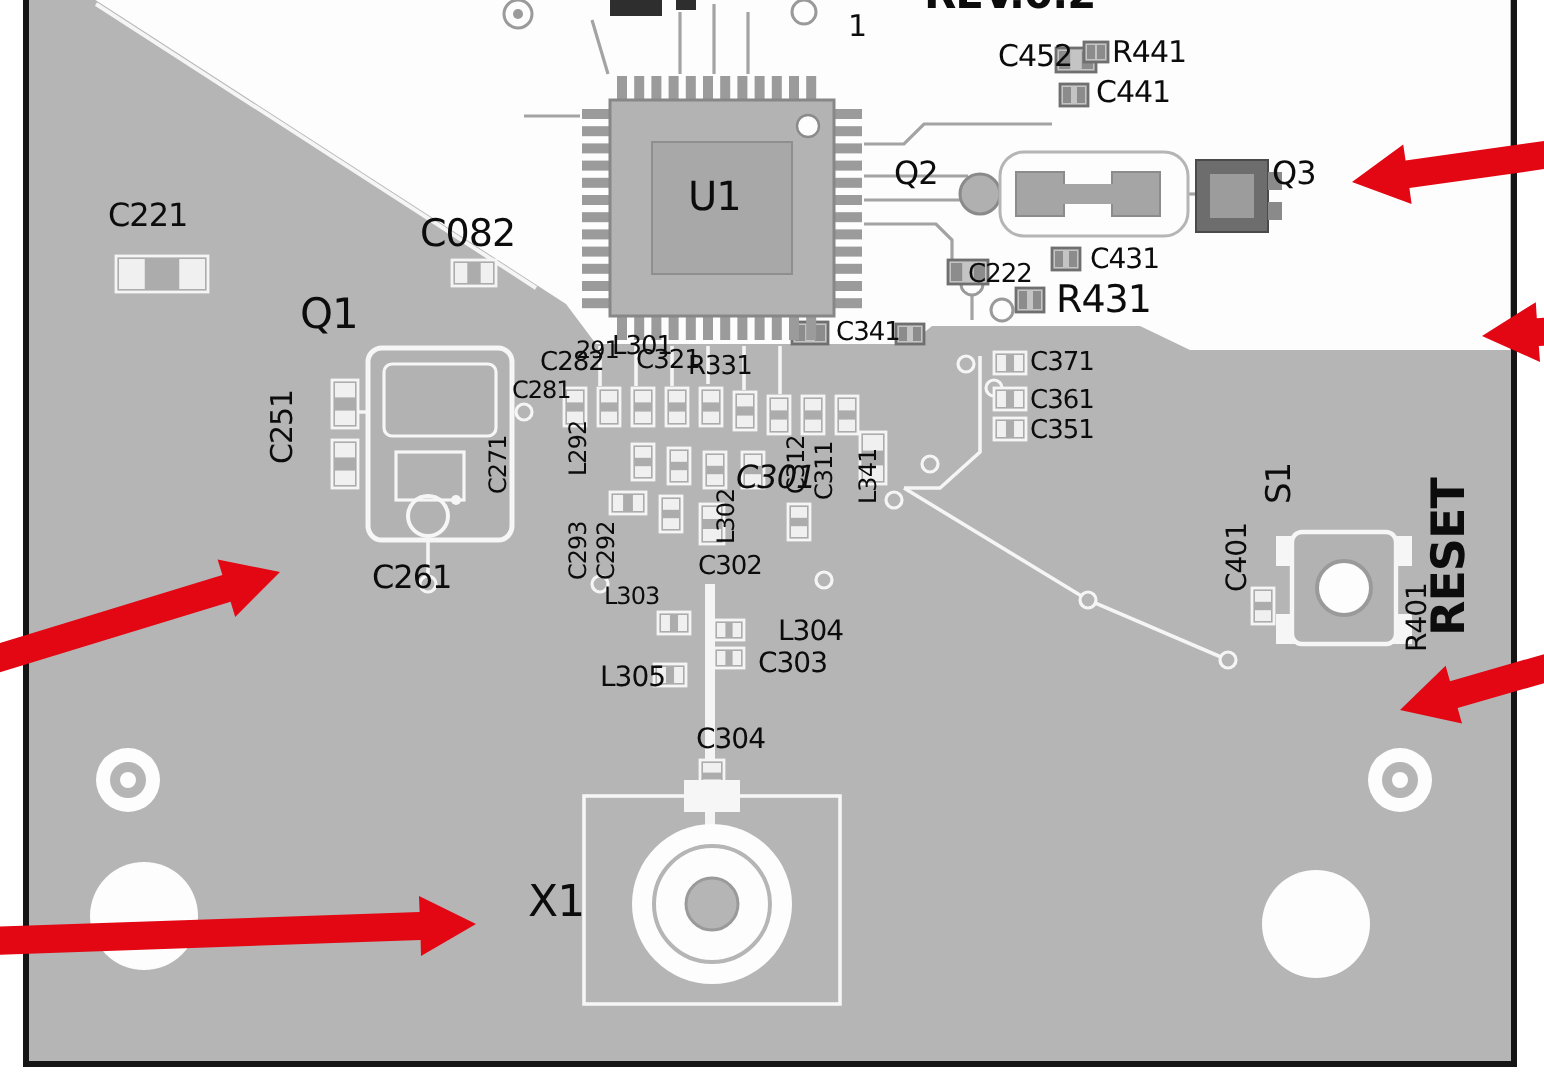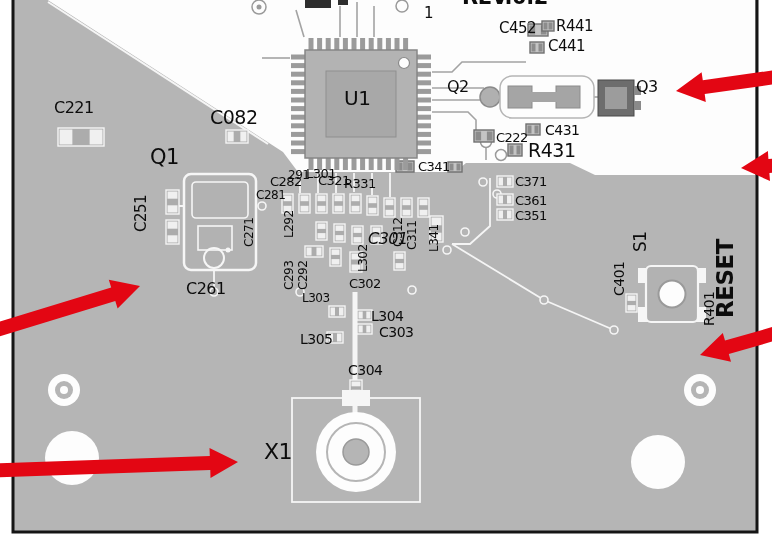--- a/index.html
+++ b/index.html
@@ -393,21 +393,21 @@
       <div class="ref" style="left: 462px; top: -13px; font-size: 21px; font-weight: 700;">REV.0.2</div>
       <div class="ref" style="left: 424px; top: 6px; font-size: 15px;">1</div>
       <div class="ref" style="left: 499px; top: 21px; font-size: 15px;">C452</div>
       <div class="ref" style="left: 556px; top: 19px; font-size: 15px;">R441</div>
       <div class="ref" style="left: 548px; top: 39px; font-size: 15px;">C441</div>
       <div class="ref" style="left: 447px; top: 79px; font-size: 16px;">Q2</div>
       <div class="ref" style="left: 636px; top: 79px; font-size: 16px;">Q3</div>
       <div class="ref" style="left: 344px; top: 88px; font-size: 20px;">U1</div>
       <div class="ref" style="left: 54px; top: 100px; font-size: 16px;">C221</div>
       <div class="ref" style="left: 210px; top: 108px; font-size: 19px;">C082</div>
-      <div class="ref" style="left: 496px; top: 131px; font-size: 13px;">C222</div>
+      <div class="ref" style="left: 484px; top: 131px; font-size: 13px;">C222</div>
       <div class="ref" style="left: 545px; top: 123px; font-size: 14px;">C431</div>
       <div class="ref" style="left: 528px; top: 141px; font-size: 19px; font-weight: 400;">R431</div>
       <div class="ref" style="left: 150px; top: 147px; font-size: 21px;">Q1</div>
       <div class="ref rot" style="left: 134px; top: 232px; font-size: 15px;">C251</div>
       <div class="ref" style="left: 186px; top: 281px; font-size: 16px;">C261</div>
       <div class="ref rot" style="left: 243px; top: 247px; font-size: 12px;">C271</div>
       <div class="ref" style="left: 256px; top: 189px; font-size: 12px;">C281</div>
       <div class="ref" style="left: 270px; top: 175px; font-size: 13px;">C282</div>
       <div class="ref" style="left: 288px; top: 169px; font-size: 12px;">291</div>
       <div class="ref" style="left: 306px; top: 167px; font-size: 13px;">L301</div>
@@ -420,21 +420,21 @@
       <div class="ref rot" style="left: 283px; top: 238px; font-size: 12px;">L292</div>
       <div class="ref rot" style="left: 283px; top: 290px; font-size: 12px;">C293</div>
       <div class="ref rot" style="left: 297px; top: 290px; font-size: 12px;">C292</div>
       <div class="ref" style="left: 368px; top: 231px; font-size: 16px; font-style: italic;">C301</div>
       <div class="ref rot" style="left: 357px; top: 272px; font-size: 12px;">L302</div>
       <div class="ref" style="left: 349px; top: 277px; font-size: 13px;">C302</div>
       <div class="ref rot" style="left: 392px; top: 247px; font-size: 12px;">C312</div>
       <div class="ref rot" style="left: 406px; top: 250px; font-size: 12px;">C311</div>
       <div class="ref rot" style="left: 428px; top: 252px; font-size: 12px;">L341</div>
       <div class="ref" style="left: 302px; top: 292px; font-size: 12px;">L303</div>
-      <div class="ref" style="left: 371px; top: 309px; font-size: 14px;">L304</div>
+      <div class="ref" style="left: 389px; top: 309px; font-size: 14px;">L304</div>
       <div class="ref" style="left: 379px; top: 325px; font-size: 14px;">C303</div>
       <div class="ref" style="left: 300px; top: 332px; font-size: 14px;">L305</div>
       <div class="ref" style="left: 348px; top: 363px; font-size: 14px;">C304</div>
       <div class="ref" style="left: 264px; top: 441px; font-size: 22px;">X1</div>
       <div class="ref rot" style="left: 612px; top: 296px; font-size: 14px;">C401</div>
       <div class="ref rot" style="left: 632px; top: 252px; font-size: 17px;">S1</div>
       <div class="ref rot" style="left: 702px; top: 326px; font-size: 14px;">R401</div>
       <div class="ref rot" style="left: 714px; top: 318px; font-size: 23px; font-weight: 600;">RESET</div>
     </div>
 

